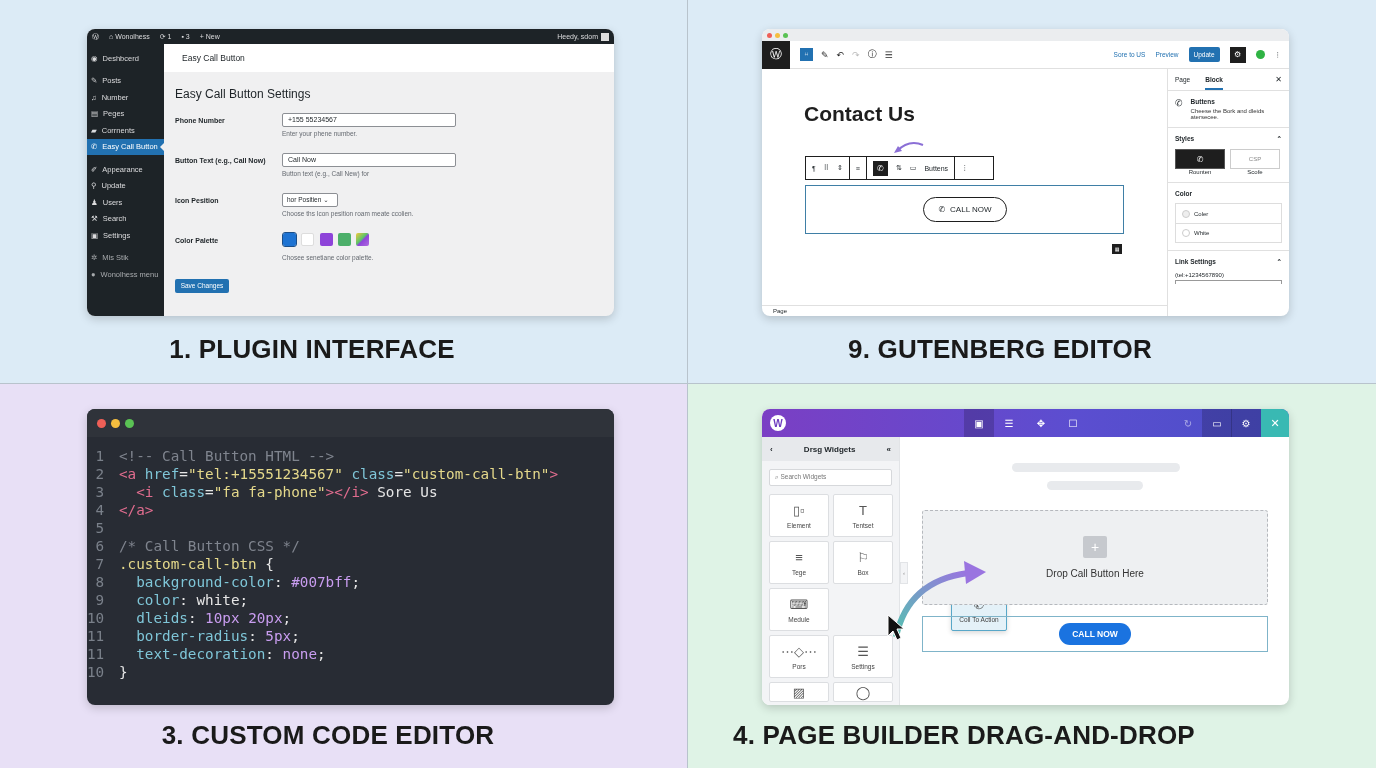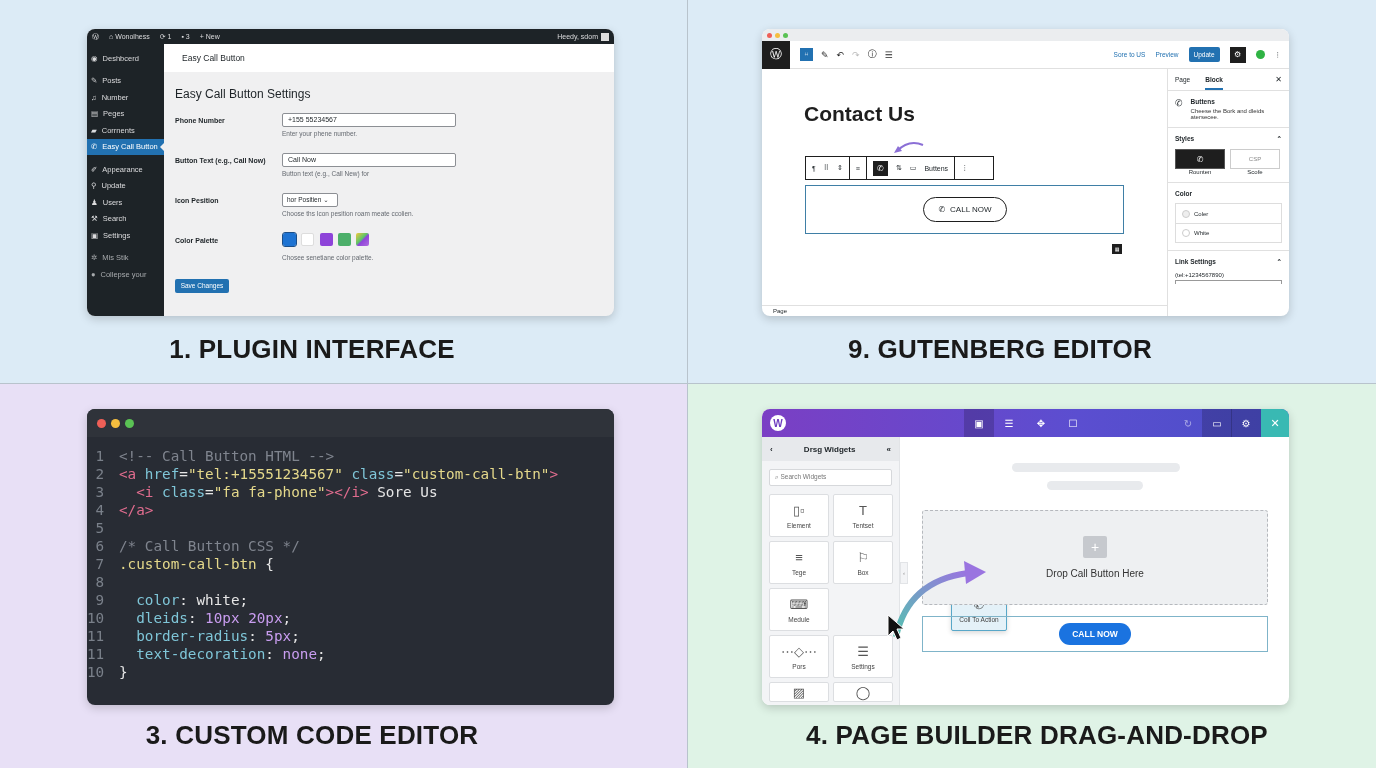--- a/index.html
+++ b/index.html
@@ -177,21 +177,21 @@
         <span>▣</span>
         <span>Settings</span>
       </div>
     <div class="gap"></div>
     <div class="item dim">
         <span>✲</span>
         <span>Mis Stik</span>
       </div>
     <div class="item dim">
         <span>●</span>
-        <span>Collepse your</span>
+        <span>Wonolhess menu</span>
       </div>
   </div>
   <div class="wp-head">Easy Call Button</div>
   <div class="wp-main">
     <div class="wp-title">Easy Call Button Settings</div>
     <div class="row" style="top:45px">Phone Number</div>
     <div class="inp" style="top:41px">+155 55234567</div>
     <div class="hint" style="top:58px">Enter your phene number.</div>
     <div class="row" style="top:85px">Button Text (e.g., Call Now)</div>
     <div class="inp" style="top:81px">Call Now</div>
@@ -331,29 +331,29 @@
     <span class="dot" style="background:#5ac254"></span>
   </div>
   <div class="code-body" id="code-body">
       <div class="cl"><span class="ln">1</span><span><span class="c-com">&lt;!-- Call Button HTML --&gt;</span></span></div>
       <div class="cl"><span class="ln">2</span><span><span class="c-tag">&lt;a</span><span class="c-attr"> href</span><span class="c-txt">=</span><span class="c-str">"tel:+15551234567"</span><span class="c-attr"> class</span><span class="c-txt">=</span><span class="c-str">"custom-call-btn"</span><span class="c-tag">&gt;</span></span></div>
       <div class="cl"><span class="ln">3</span><span><span class="c-txt">  </span><span class="c-tag">&lt;i</span><span class="c-attr"> class</span><span class="c-txt">=</span><span class="c-str">"fa fa-phone"</span><span class="c-tag">&gt;</span><span class="c-tag">&lt;/i</span><span class="c-tag">&gt;</span><span class="c-txt"> Sore Us</span></span></div>
       <div class="cl"><span class="ln">4</span><span><span class="c-tag">&lt;/a</span><span class="c-tag">&gt;</span></span></div>
       <div class="cl"><span class="ln">5</span><span><span class="c-txt"></span></span></div>
       <div class="cl"><span class="ln">6</span><span><span class="c-com">/* Call Button CSS */</span></span></div>
       <div class="cl"><span class="ln">7</span><span><span class="c-sel">.custom-call-btn</span><span class="c-txt"> {</span></span></div>
-      <div class="cl"><span class="ln">8</span></div>
+      <div class="cl"><span class="ln">8</span><span>  <span class="c-prop">background-color</span><span class="c-txt">: </span><span class="c-val">#007bff</span><span class="c-txt">;</span></span></div>
       <div class="cl"><span class="ln">9</span><span>  <span class="c-prop">color</span><span class="c-txt">: </span><span class="c-txt">white</span><span class="c-txt">;</span></span></div>
       <div class="cl"><span class="ln">10</span><span>  <span class="c-prop">dleids</span><span class="c-txt">: </span><span class="c-val">10px 20px</span><span class="c-txt">;</span></span></div>
       <div class="cl"><span class="ln">11</span><span>  <span class="c-prop">border-radius</span><span class="c-txt">: </span><span class="c-val">5px</span><span class="c-txt">;</span></span></div>
       <div class="cl"><span class="ln">11</span><span>  <span class="c-prop">text-decoration</span><span class="c-txt">: </span><span class="c-val">none</span><span class="c-txt">;</span></span></div>
       <div class="cl"><span class="ln">10</span><span><span class="c-txt">}</span></span></div>
     </div>
 </div>
-<div class="caption" style="left:0;top:720px">3. CUSTOM CODE EDITOR</div>
+<div class="caption" style="left:16px;top:720px">3. CUSTOM CODE EDITOR</div>
 
 <div class="win pb">
   <div class="pb-top">
     <div class="pb-logo">W</div>
     <div class="pb-ico dark" style="left:202px">▣</div>
     <div class="pb-ico" style="left:232px">☰</div>
     <div class="pb-ico" style="left:264px">✥</div>
     <div class="pb-ico" style="left:296px">☐</div>
     <div class="pb-ico" style="left:411px;opacity:.5">↻</div>
     <div class="pb-ico dark" style="left:440px">▭</div>
@@ -428,13 +428,13 @@
           <stop offset="1" stop-color="#9a74e0"></stop>
         </linearGradient>
       </defs>
     <path d="M6 78 Q18 22 78 14" stroke="url(#ag)" stroke-width="6" fill="none"></path>
     <path d="M74 2 L96 13 L76 25 Z" fill="#9a74e0"></path>
   </svg>
   <svg class="cursor" style="left:124px;top:205px" width="20" height="28">
       <path d="M2 1 L2 22 L7 17 L11 26 L15 24 L11 15 L18 15 Z" fill="#111" stroke="#fff" stroke-width="1"></path>
     </svg>
 </div>
-<div class="caption" style="left:725px;top:720px">4. PAGE BUILDER DRAG-AND-DROP</div>
+<div class="caption" style="left:652px;top:720px">4. PAGE BUILDER DRAG-AND-DROP</div>
 
 </body></html>

